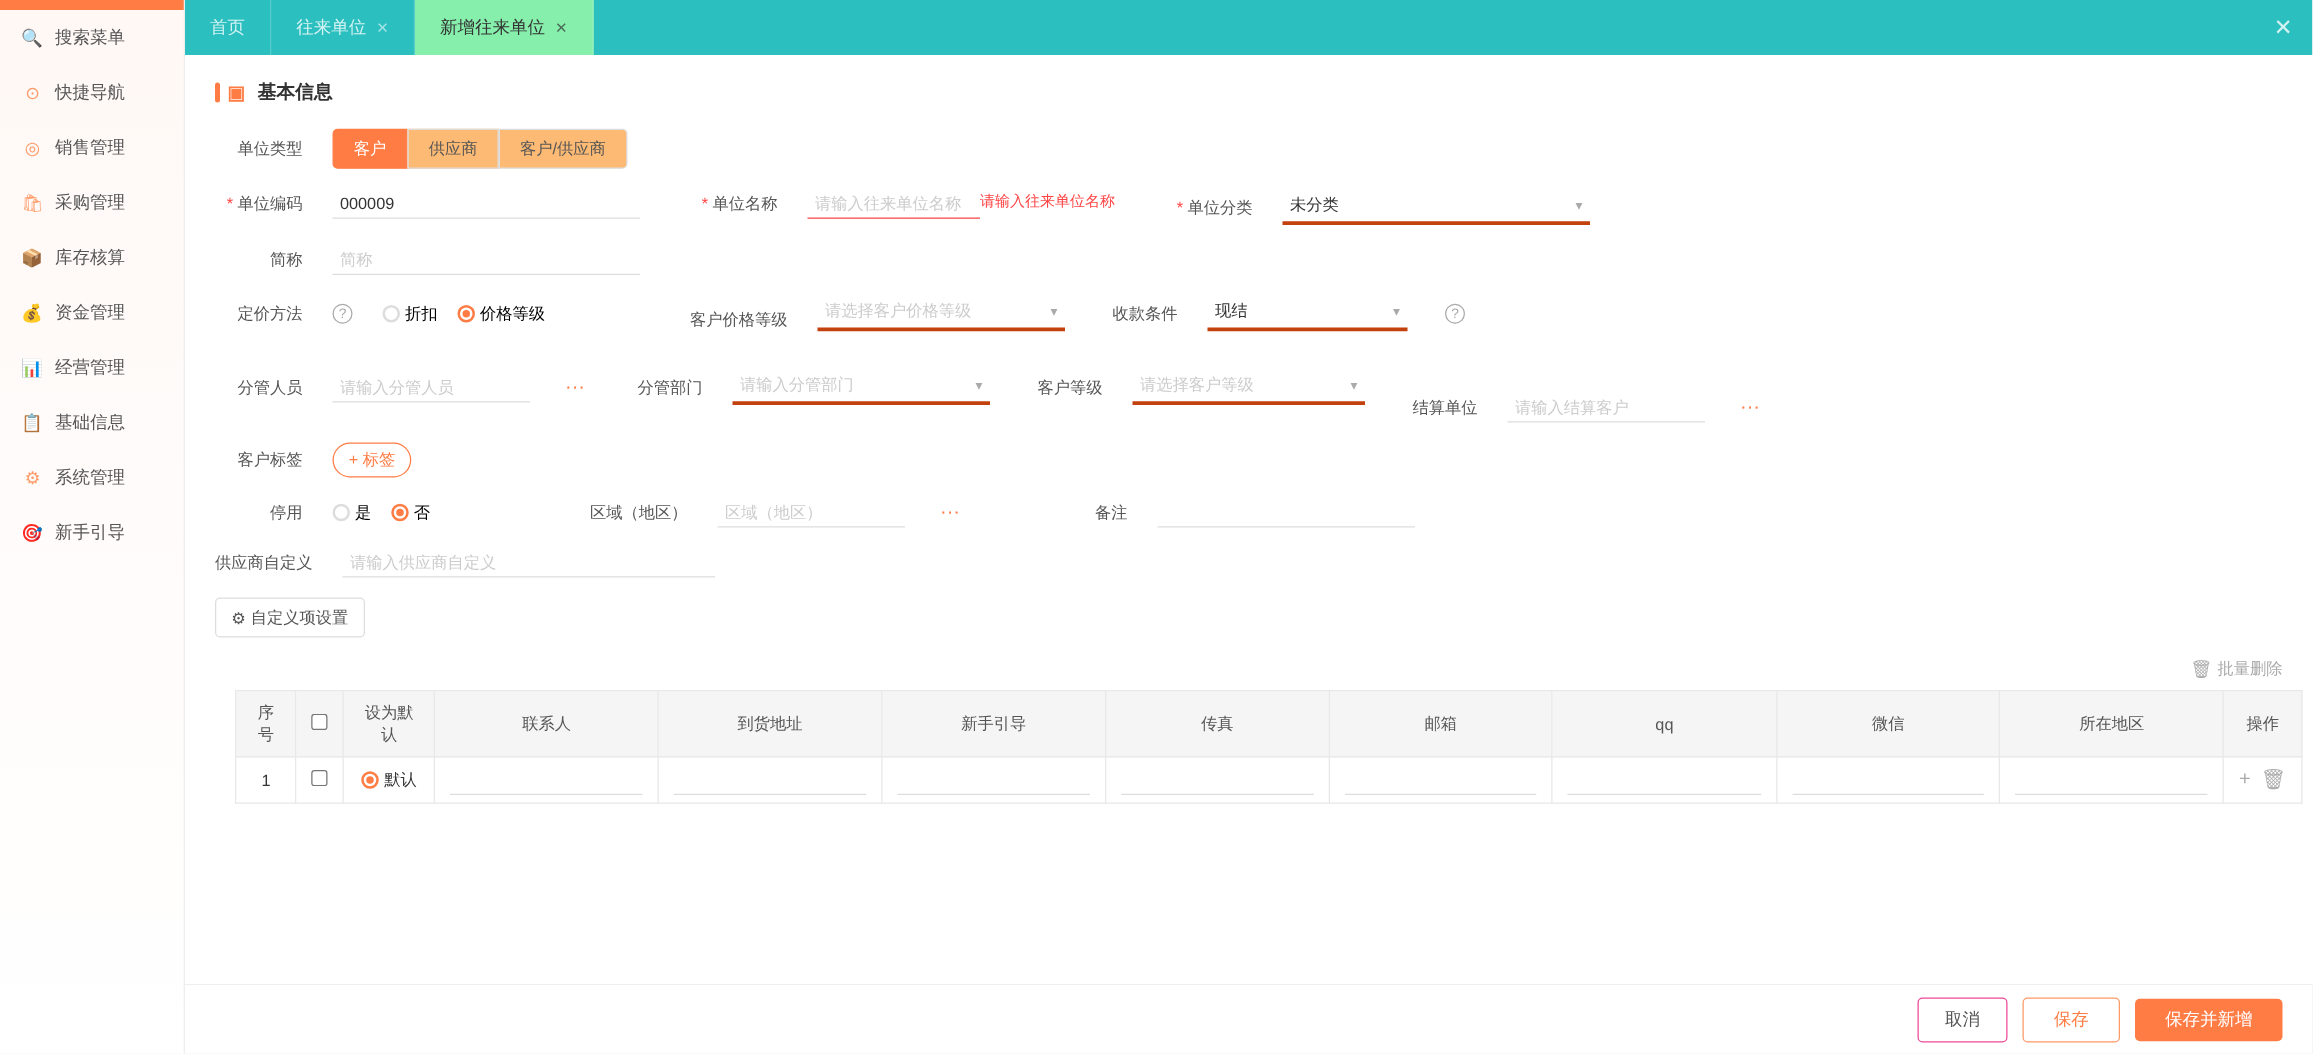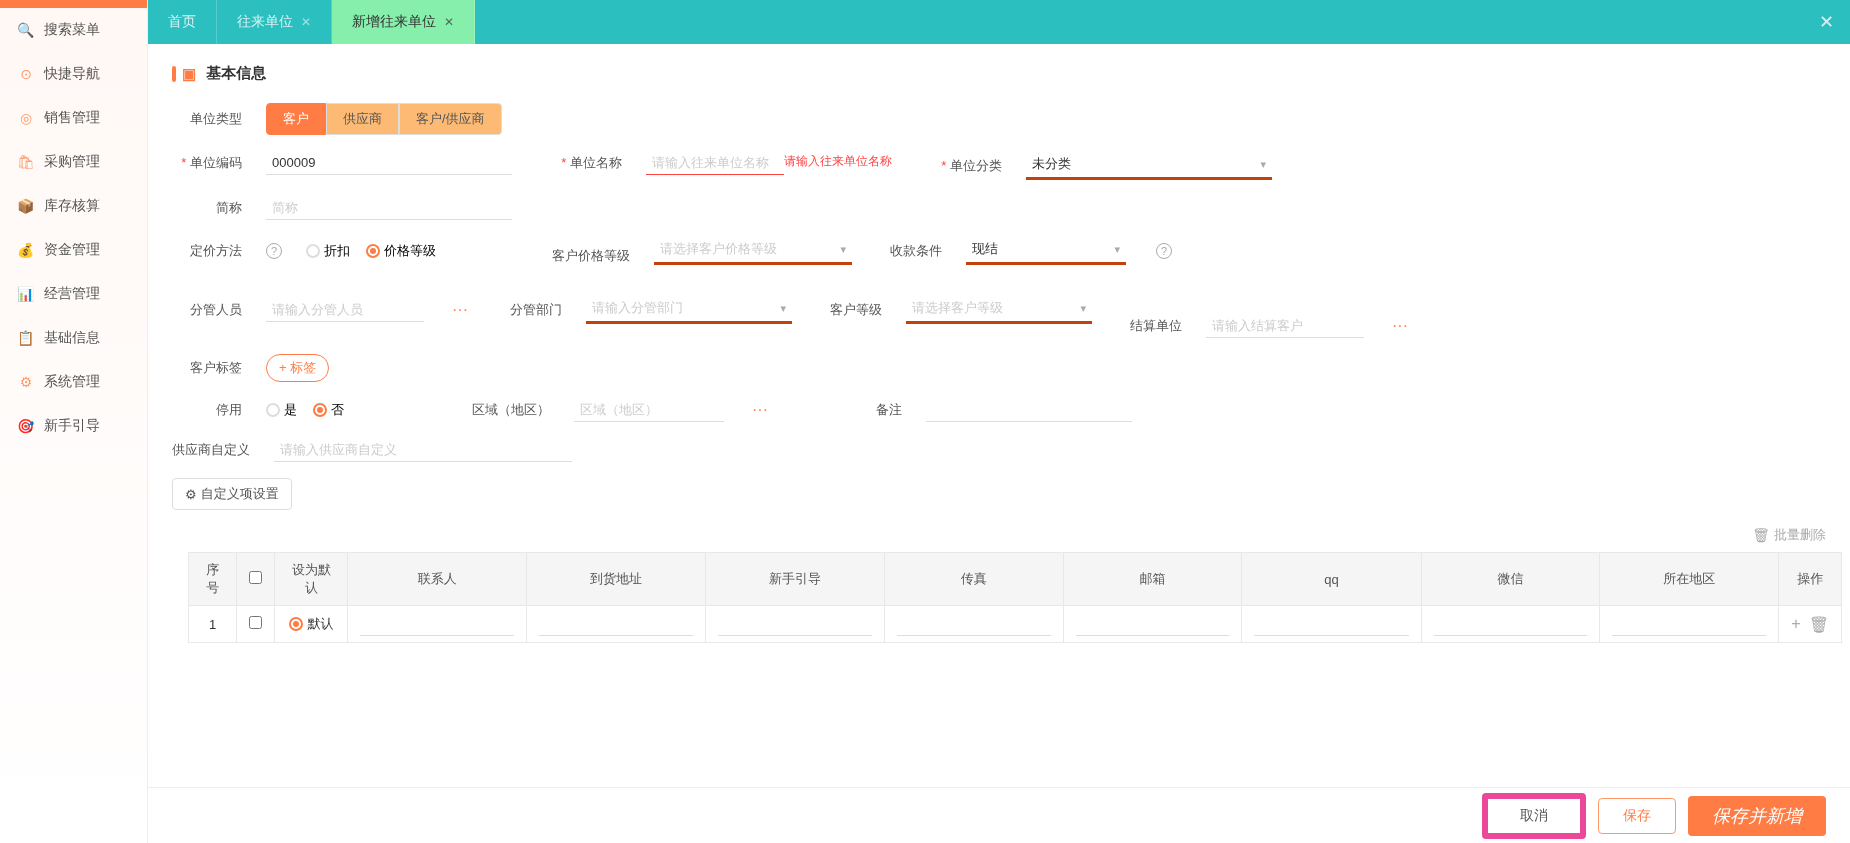--- a/index.html
+++ b/index.html
@@ -257,22 +257,22 @@
       background: white;
       border-top: 1px solid #eee;
       display: flex;
       align-items: center;
       justify-content: flex-end;
       padding: 0 24px;
       gap: 12px;
       flex-shrink: 0;
     }
     .btn-cancel {
-      padding: 8px 32px;
-      border: 6px solid #ec4899;
+      padding: 8px 21px;
+      border: 1px solid #ec4899;
       background: white;
       color: #555;
       border-radius: 4px;
       cursor: pointer;
       font-size: 14px;
     }
     .btn-save {
       padding: 8px 24px;
       border: 1px solid #ff9966;
       background: white;
@@ -281,22 +281,21 @@
       cursor: pointer;
       font-size: 14px;
     }
     .btn-save-new {
       padding: 8px 24px;
       border: none;
       background: #ff7c45;
       color: white;
       border-radius: 4px;
       cursor: pointer;
-      font-size: 18px;
-      font-style: italic;
+      font-size: 14px;
     }
 
     
     .batch-delete {
       display: flex;
       align-items: center;
       justify-content: flex-end;
       color: #aaa;
       font-size: 13px;
       margin-bottom: 8px;

